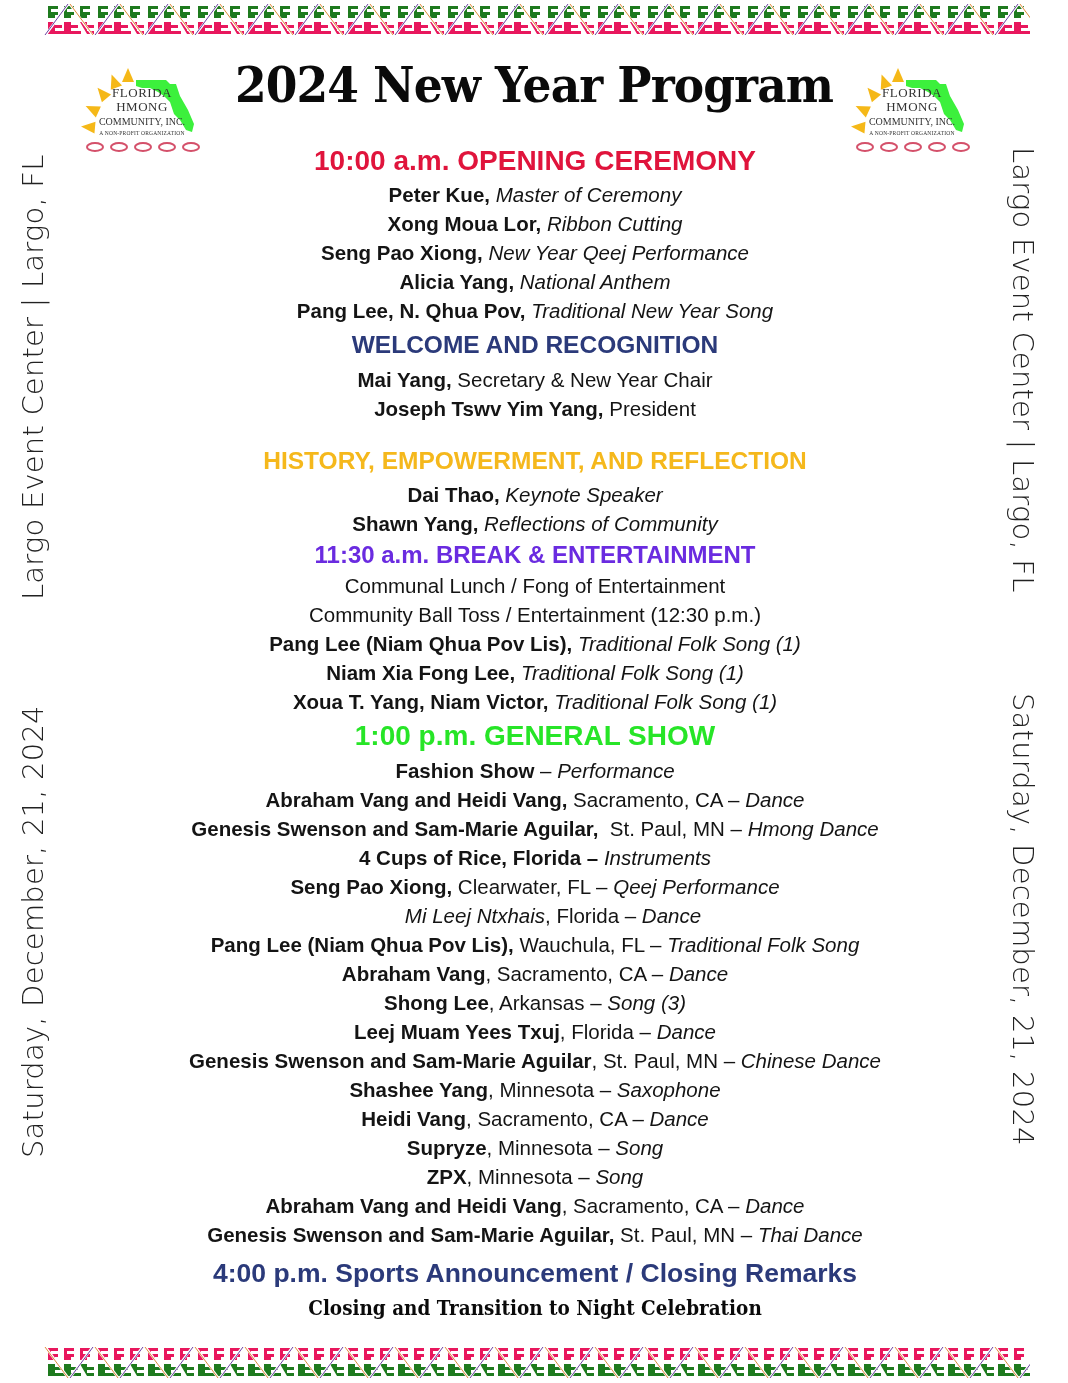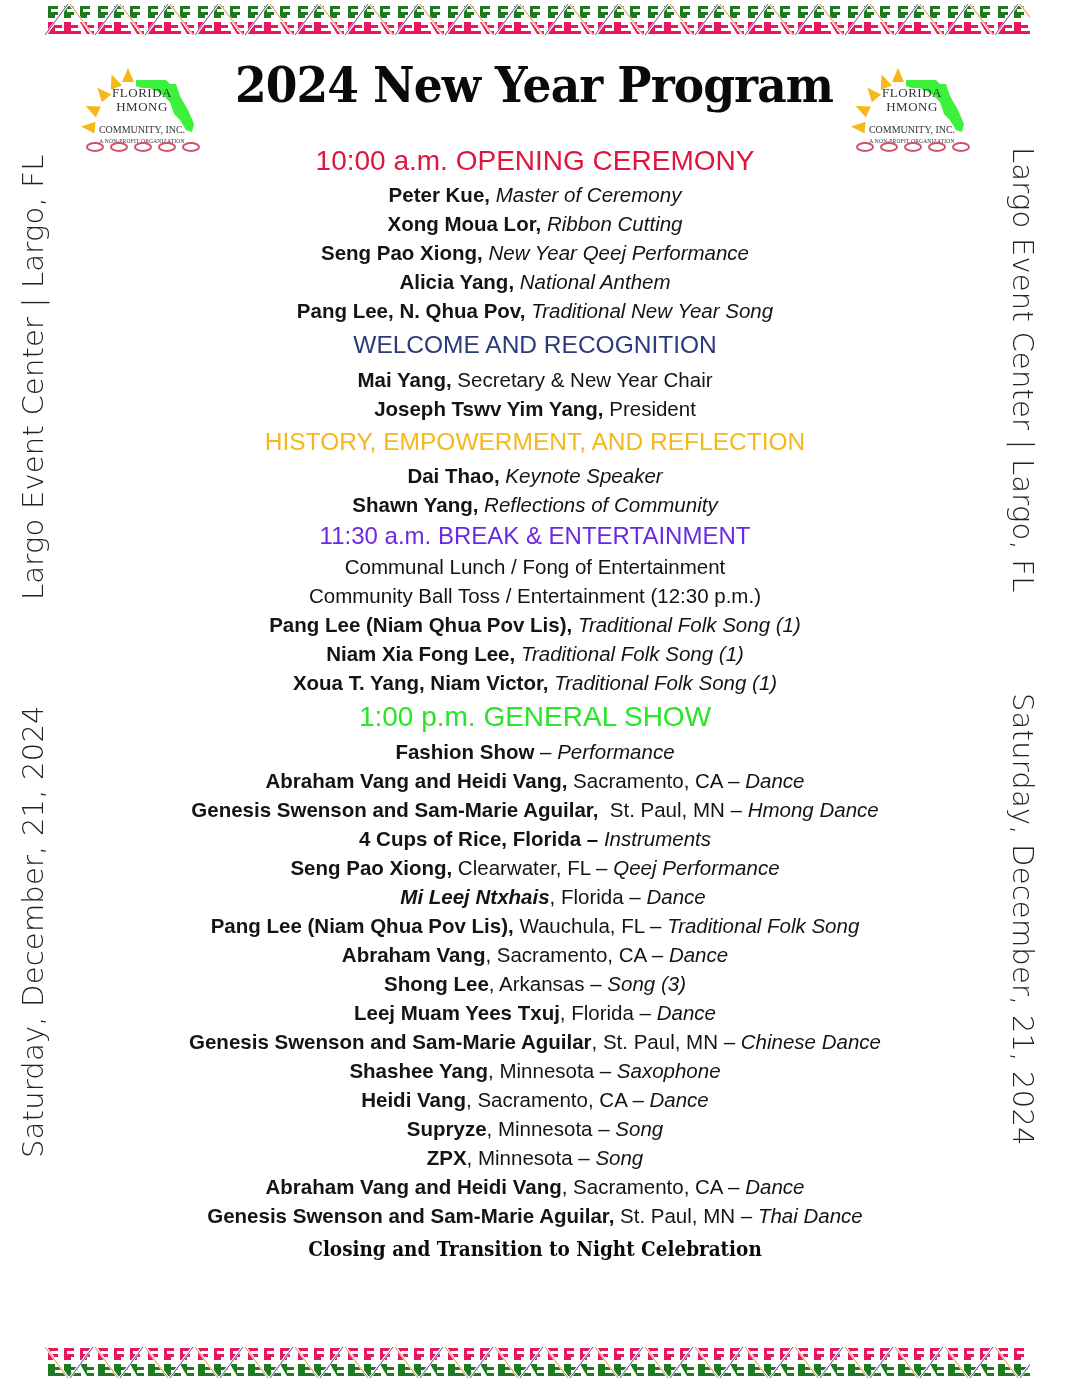--- a/index.html
+++ b/index.html
@@ -15,38 +15,38 @@
   
   .logo { position: absolute; top: 64px; width: 130px; height: 92px; }
   .logo.left { left: 78px; }
   .logo.right { left: 848px; }
   .logo .sun-ray { position: absolute; width: 0; height: 0;
      border-left: 6px solid transparent; border-right: 6px solid transparent; border-bottom: 14px solid #f5b818; }
   .logo .state { position: absolute; left: 58px; top: 10px; width: 64px; height: 58px; }
   .logo .name { position: absolute; left: 14px; top: 22px; width: 100px; text-align: center;
      font-family: "Liberation Serif", serif; color: #333; line-height: 14px; }
   .logo .name .l1, .logo .name .l2 { font-size: 13px; display: block; letter-spacing: .5px; }
-  .logo .name .l3 { font-size: 10px; display: block; margin-top: 9px; }
+  .logo .name .l3 { font-size: 10px; display: block; margin-top: 1px; }
   .logo .name .l4 { font-size: 5.5px; display: block; letter-spacing: .2px; line-height: 8px; }
   .logo .swirls { position: absolute; left: 8px; top: 78px; width: 114px; display: flex; justify-content: space-between; }
   .logo .swirls span { width: 18px; height: 10px; border: 2px solid #d4506a; border-radius: 50%; box-sizing: border-box; }
 
   .title { position: absolute; top: 56px; left: 0; width: 1068px; text-align: center;
      font-family: "DejaVu Serif", serif; font-weight: bold; font-size: 49px; letter-spacing: -1px; color: #0a0a0a;
      transform: scaleX(0.93); }
 
   
   .side { position: absolute; font-family: "DejaVu Sans", sans-serif; font-size: 29px; font-weight: 300;
      color: #222; white-space: nowrap; letter-spacing: .2px; }
   .side.left { transform-origin: 0 0; transform: rotate(-90deg); }
   .side.right { transform-origin: 0 0; transform: rotate(90deg); }
 
   
   .program { position: absolute; top: 142px; left: 130px; width: 810px; text-align: center; }
-  .sec-head { font-weight: normal; font-family: "Liberation Sans", sans-serif; white-space: nowrap; }
+  .sec-head { font-weight: bold; font-family: "Liberation Sans", sans-serif; white-space: nowrap; }
   .line { font-size: 20.5px; line-height: 29px; white-space: nowrap; color: #141414; }
   .line b { font-weight: bold; }
   .line i { font-style: italic; font-weight: normal; }
   .line .plain { font-weight: normal; }
   .closing-sub { font-family: "DejaVu Serif", serif; font-weight: bold; font-size: 20px; color: #0a0a0a;
      transform: scaleX(0.92); white-space: nowrap; }
 </style>
 </head>
 <body>
 
@@ -132,21 +132,21 @@
     <div class="line"><b>Pang Lee, N. Qhua Pov,</b> <i>Traditional New Year Song</i></div>
   </div>
 
   <div>
     <div class="sec-head" style="font-size:24.5px; line-height:40px; color:#2b3a7a;">WELCOME AND RECOGNITION</div>
     <div class="line"><b>Mai Yang,</b> <span class="plain" style="white-space: pre;">Secretary &amp; New Year Chair</span></div>
     <div class="line"><b>Joseph Tswv Yim Yang,</b> <span class="plain" style="white-space: pre;">President</span></div>
   </div>
 
   <div>
-    <div class="sec-head" style="font-size:24.5px; line-height:38px; color:#f5b81c;">HISTORY, EMPOWERMENT, AND REFLECTION</div>
+    <div class="sec-head" style="font-size:24.5px; line-height:38px; color:#f5b81c;margin-top:19px;">HISTORY, EMPOWERMENT, AND REFLECTION</div>
     <div class="line"><b>Dai Thao,</b> <i>Keynote Speaker</i></div>
     <div class="line"><b>Shawn Yang,</b> <i>Reflections of Community</i></div>
   </div>
 
   <div>
     <div class="sec-head" style="font-size:24px; line-height:34px; color:#6a2be0;">11:30 a.m. BREAK &amp; ENTERTAINMENT</div>
     <div class="line" style="line-height:28px;">Communal Lunch / Fong of Entertainment</div>
     <div class="line">Community Ball Toss / Entertainment (12:30 p.m.)</div>
     <div class="line"><b>Pang Lee (Niam Qhua Pov Lis),</b> <i>Traditional Folk Song (1)</i></div>
     <div class="line"><b>Niam Xia Fong Lee,</b> <i>Traditional Folk Song (1)</i></div>
@@ -154,36 +154,37 @@
   </div>
 
   <div>
     <div class="sec-head" style="font-size:28px; line-height:40px; color:#27e527;">1:00 p.m. GENERAL SHOW</div>
     <div id="general-list">
         <div class="line"><b>Fashion Show</b><span class="plain" style="white-space: pre;"></span><span class="plain" style="white-space: pre;"> – </span><i>Performance</i></div>
         <div class="line"><b>Abraham Vang and Heidi Vang,</b><span class="plain" style="white-space: pre;"> Sacramento, CA</span><span class="plain" style="white-space: pre;"> – </span><i>Dance</i></div>
         <div class="line"><b>Genesis Swenson and Sam-Marie Aguilar,</b><span class="plain" style="white-space: pre;">  St. Paul, MN</span><span class="plain" style="white-space: pre;"> – </span><i>Hmong Dance</i></div>
         <div class="line"><b>4 Cups of Rice, Florida –</b><span class="plain" style="white-space: pre;"></span><span class="plain" style="white-space: pre;"> </span><i>Instruments</i></div>
         <div class="line"><b>Seng Pao Xiong,</b><span class="plain" style="white-space: pre;"> Clearwater, FL</span><span class="plain" style="white-space: pre;"> – </span><i>Qeej Performance</i></div>
-        <div class="line"><i style="font-weight: bold; margin-left: 36px;">Mi Leej Ntxhais</i><span class="plain" style="white-space: pre;">, Florida</span><span class="plain" style="white-space: pre;"> – </span><i>Dance</i></div>
+        <div class="line"><i style="font-weight: normal; margin-left: 36px;">Mi Leej Ntxhais</i><span class="plain" style="white-space: pre;">, Florida</span><span class="plain" style="white-space: pre;"> – </span><i>Dance</i></div>
         <div class="line"><b>Pang Lee (Niam Qhua Pov Lis),</b><span class="plain" style="white-space: pre;"> Wauchula, FL</span><span class="plain" style="white-space: pre;"> – </span><i>Traditional Folk Song</i></div>
         <div class="line"><b>Abraham Vang</b><span class="plain" style="white-space: pre;">, Sacramento, CA</span><span class="plain" style="white-space: pre;"> – </span><i>Dance</i></div>
         <div class="line"><b>Shong Lee</b><span class="plain" style="white-space: pre;">, Arkansas</span><span class="plain" style="white-space: pre;"> – </span><i>Song (3)</i></div>
         <div class="line"><b>Leej Muam Yees Txuj</b><span class="plain" style="white-space: pre;">, Florida</span><span class="plain" style="white-space: pre;"> – </span><i>Dance</i></div>
         <div class="line"><b>Genesis Swenson and Sam-Marie Aguilar</b><span class="plain" style="white-space: pre;">, St. Paul, MN</span><span class="plain" style="white-space: pre;"> – </span><i>Chinese Dance</i></div>
         <div class="line"><b>Shashee Yang</b><span class="plain" style="white-space: pre;">, Minnesota</span><span class="plain" style="white-space: pre;"> – </span><i>Saxophone</i></div>
         <div class="line"><b>Heidi Vang</b><span class="plain" style="white-space: pre;">, Sacramento, CA</span><span class="plain" style="white-space: pre;"> – </span><i>Dance</i></div>
         <div class="line"><b>Supryze</b><span class="plain" style="white-space: pre;">, Minnesota</span><span class="plain" style="white-space: pre;"> – </span><i>Song</i></div>
         <div class="line"><b>ZPX</b><span class="plain" style="white-space: pre;">, Minnesota</span><span class="plain" style="white-space: pre;"> – </span><i>Song</i></div>
         <div class="line"><b>Abraham Vang and Heidi Vang</b><span class="plain" style="white-space: pre;">, Sacramento, CA</span><span class="plain" style="white-space: pre;"> – </span><i>Dance</i></div>
         <div class="line"><b>Genesis Swenson and Sam-Marie Aguilar,</b><span class="plain" style="white-space: pre;"> St. Paul, MN</span><span class="plain" style="white-space: pre;"> – </span><i>Thai Dance</i></div>
       </div>
   </div>
 
   <div style="margin-top:4px;">
+    <div class="sec-head" style="font-size:26.5px; line-height:40px; color:#2b3a7a;">4:00 p.m. Sports Announcement / Closing Remarks</div>
     <div class="closing-sub" style="line-height:30px;">Closing and Transition to Night Celebration</div>
   </div>
 </div>
 
 <div class="border-band bottom">
   <svg viewBox="0 0 986 34" preserveAspectRatio="none">
     <defs>
       <pattern id="hp-bot" x="0" y="0" width="50" height="34" patternUnits="userSpaceOnUse">
         <rect width="50" height="34" fill="#ffffff"></rect>
         <path d="M4 3h10v3h-7v3h7v3h-3v3H4zM20 3h10v3h-7v3h7v3h-3v3h-7zM36 3h10v3h-7v3h7v3h-3v3h-7z" fill="#e8175d"></path>

